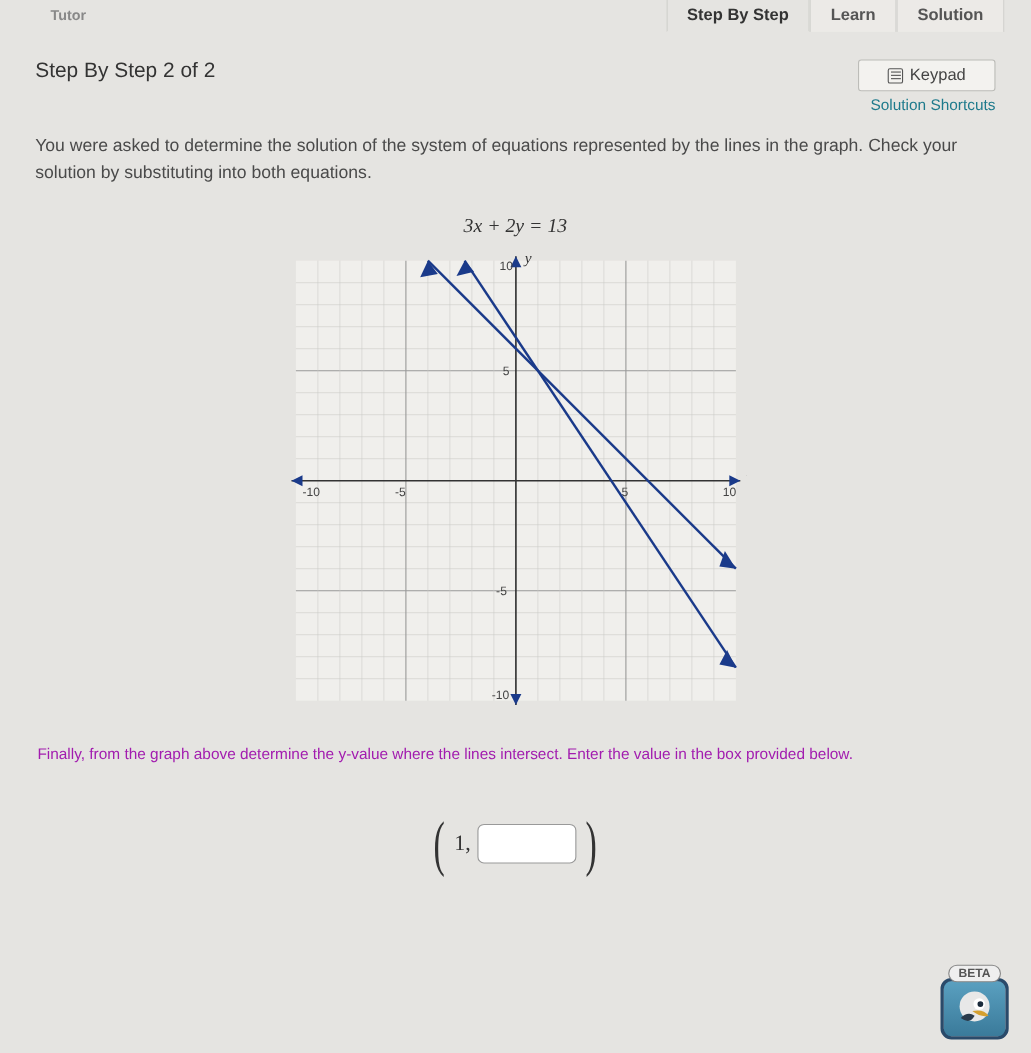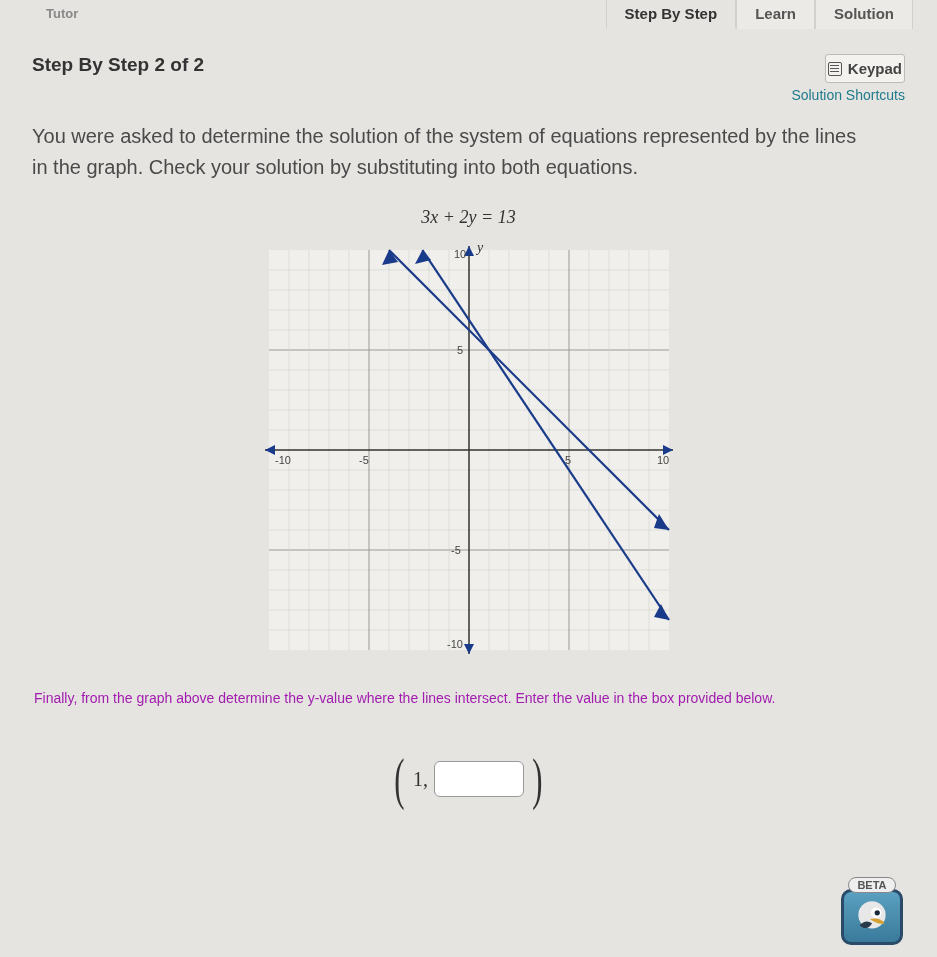--- a/index.html
+++ b/index.html
@@ -4,45 +4,45 @@
 <style>
 *{box-sizing:border-box;margin:0;padding:0}
 body{font-family:"Helvetica Neue",Arial,sans-serif;background:#e5e4e1;width:937px;height:957px;color:#4a4a4a;position:relative;overflow:hidden}
 .top-bar{display:flex;align-items:center;height:26px;padding:0 24px}
 .tutor-label{font-size:13px;color:#888;font-weight:600;padding-left:22px}
 .tabs{margin-left:auto;display:flex;gap:0}
 .tab{padding:6px 18px;font-size:15px;font-weight:600;color:#555;border:1px solid #d0d0cc;border-bottom:none;background:#eceae7;cursor:pointer}
 .tab.active{background:#e5e4e1;color:#333;border-bottom:1px solid #e5e4e1}
 .content{padding:28px 32px 0 32px}
 .head-row{display:flex;align-items:flex-start;justify-content:space-between}
-.step-title{font-size:19px;font-weight:700;color:#333}
+.step-title{font-size:19px;font-weight:400;color:#333}
 .right-tools{display:flex;flex-direction:column;align-items:flex-end;gap:4px}
-.keypad-btn{border:1px solid #bcbcb8;background:#f3f2ef;padding:5px 2px;font-size:15px;color:#444;border-radius:3px;cursor:pointer;display:flex;align-items:center;gap:6px;font-weight:700}
+.keypad-btn{border:1px solid #bcbcb8;background:#f3f2ef;padding:5px 26px;font-size:15px;color:#444;border-radius:3px;cursor:pointer;display:flex;align-items:center;gap:6px;font-weight:400}
 .keypad-ico{width:14px;height:14px;border:1.5px solid #555;border-radius:2px;display:inline-flex;flex-direction:column;justify-content:space-around;padding:1.5px}
 .keypad-ico span{height:1.5px;background:#555}
 .kb-short{font-size:14px;color:#1e7a8c}
-.instr{margin-top:18px;font-size:20px;line-height:1.55;color:#4a4a4a;max-width:840px}
+.instr{margin-top:18px;font-size:16px;line-height:1.55;color:#4a4a4a;max-width:840px}
 .equations{margin:20px auto 4px;text-align:center;font-size:18px;font-family:'Times New Roman',serif;font-style:italic;color:#333;line-height:1.6}
 .graph-wrap{display:flex;justify-content:center;margin:8px 0 28px}
 svg.grid{width:420px;height:420px}
 .grid-bg{fill:#f0efec}
 .gl{stroke:#c8c8c4;stroke-width:0.5}
 .glm{stroke:#999;stroke-width:1}
 .axis{stroke:#333;stroke-width:1.5}
 .line{stroke:#1a3a8a;stroke-width:2.2;fill:none}
 .arrow{fill:#1a3a8a}
 .alabel{font:11px Arial;fill:#444}
 .axislabel{font:italic 14px 'Times New Roman';fill:#333}
 .final-instr{font-size:14px;line-height:1.55;color:#a21caf;padding:0 2px}
 .answer-box{display:flex;justify-content:center;margin-top:42px}
 .paren{font-family:'Times New Roman',serif;font-size:56px;color:#333;line-height:1;transform:scaleX(0.55)}
 .ans-inner{display:flex;align-items:center;gap:6px;padding:0 4px}
 .fixed-val{font-family:'Times New Roman',serif;font-size:20px;color:#333}
 .input-field{width:90px;height:36px;border:1.5px solid #999;border-radius:6px;background:#fff;font-size:16px;text-align:center}
-.beta-widget{position:absolute;right:34px;bottom:12px;display:flex;flex-direction:column;align-items:center}
+.beta-widget{position:absolute;right:20px;bottom:12px;display:flex;flex-direction:column;align-items:center}
 .beta-label{font-size:11px;font-weight:700;color:#555;border:1.5px solid #888;border-radius:8px;padding:1px 8px;background:#efefef;margin-bottom:-4px;z-index:2}
 .eagle{width:62px;height:56px;border:3px solid #2a4a6a;border-radius:10px;background:linear-gradient(#5aa0c0,#3a7a9a);display:flex;align-items:center;justify-content:center}
 .eagle svg{width:42px;height:42px}
 </style>
 </head>
 <body>
 
 <div class="top-bar">
   <span class="tutor-label">Tutor</span>
   <div class="tabs">

